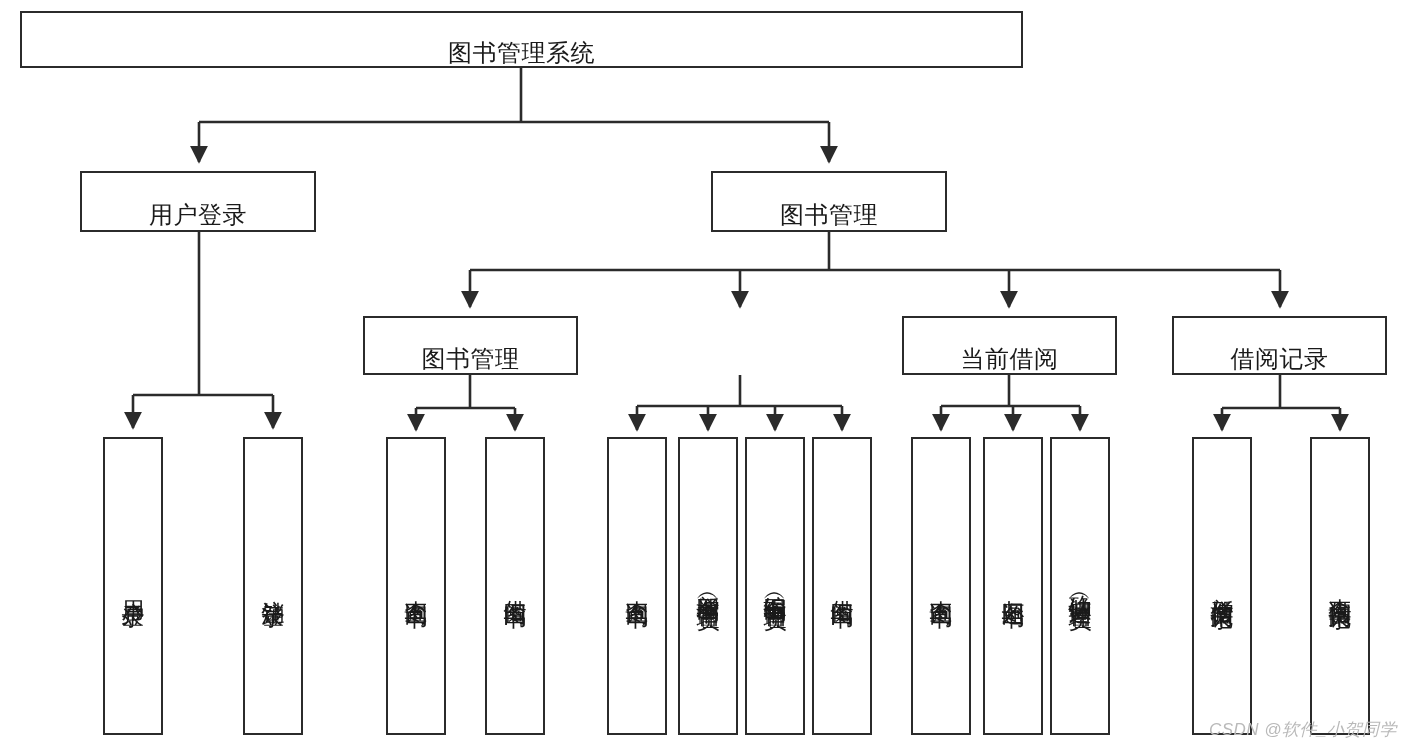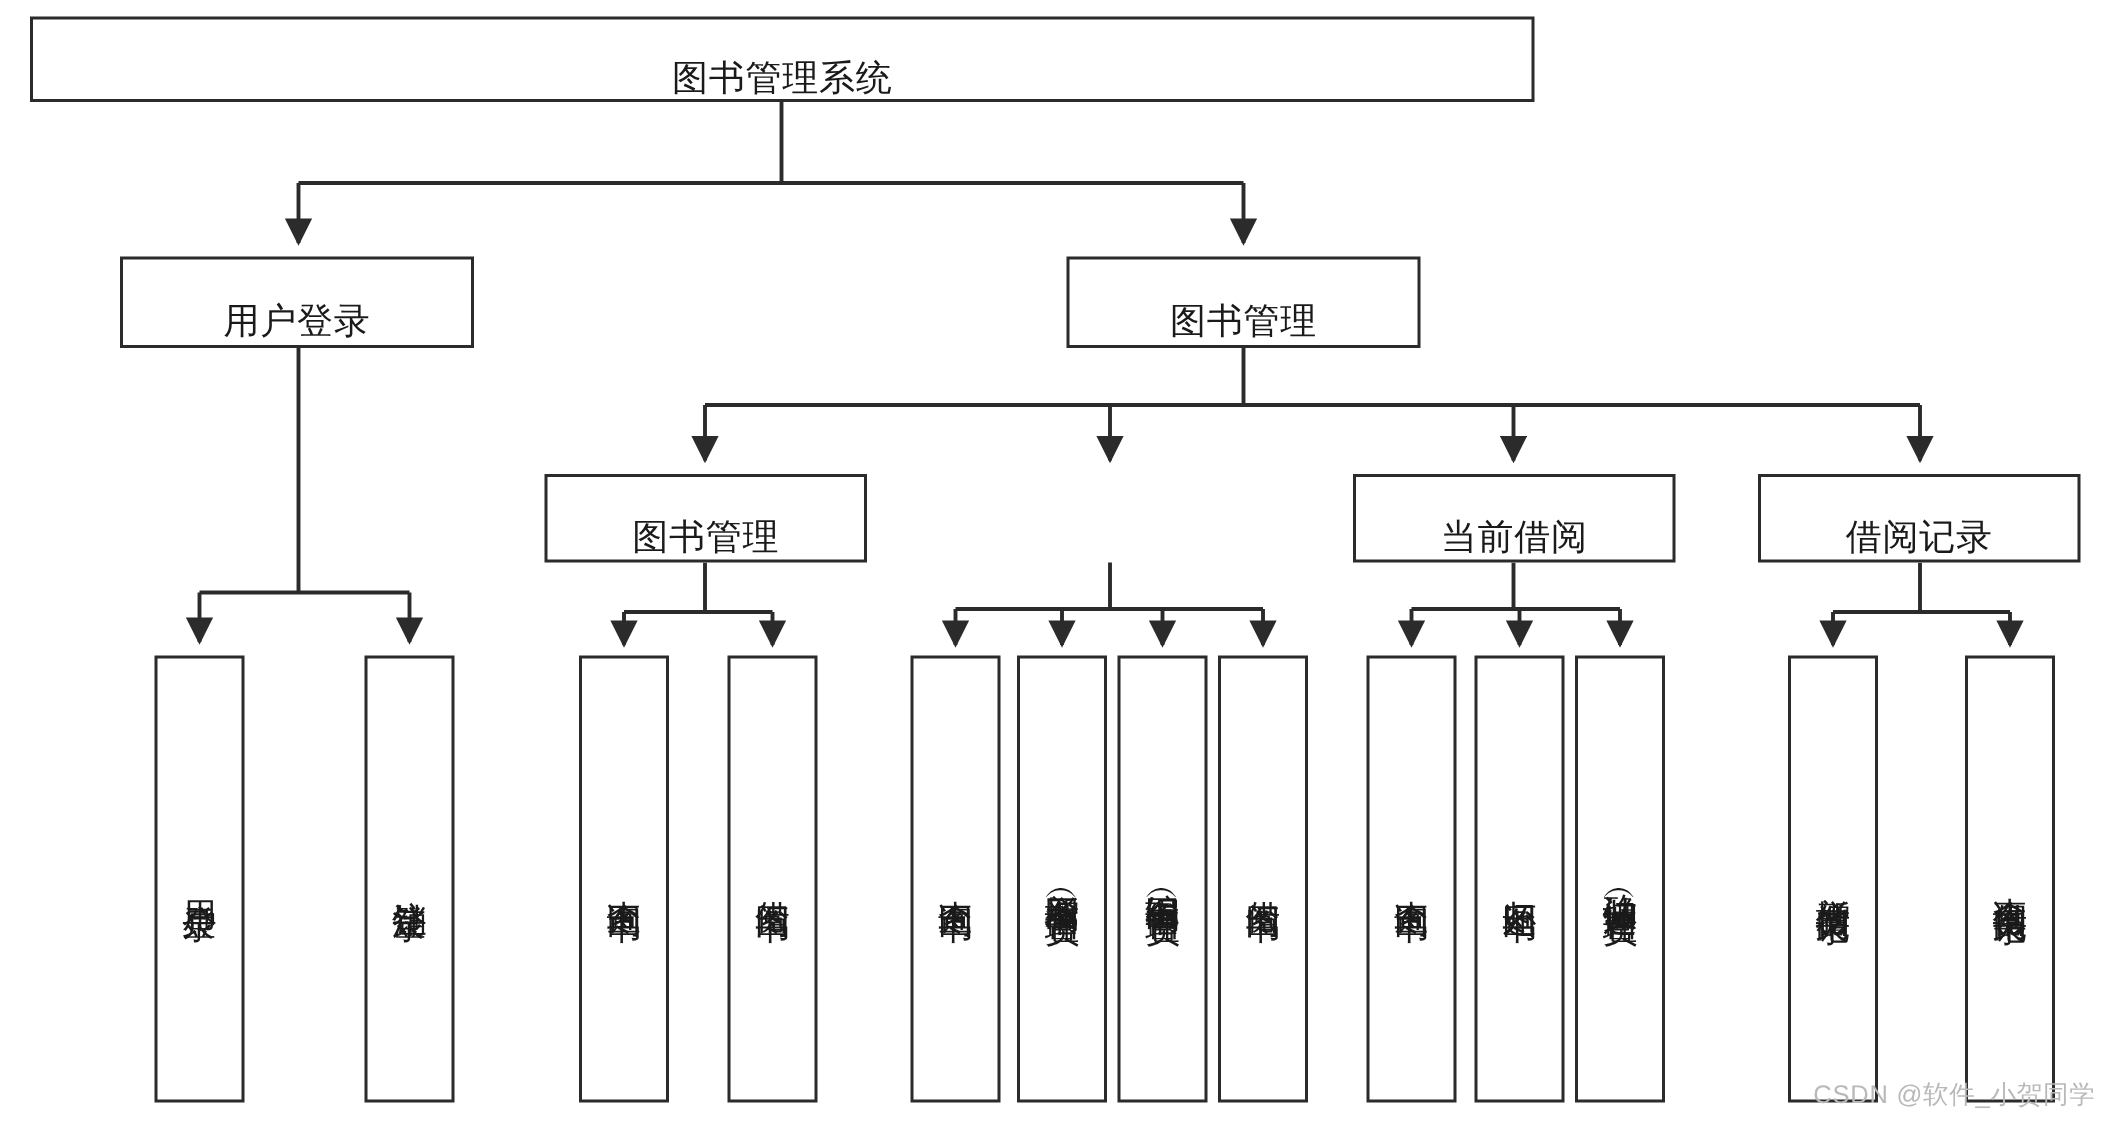--- a/index.html
+++ b/index.html
@@ -60,20 +60,21 @@
     white-space: normal;
   }
   .watermark {
     position: absolute;
     right: 8px;
     bottom: 6px;
     font-size: 17px;
     color: #b9b9b9;
     letter-spacing: 0.5px;
     white-space: nowrap;
+    font-style: italic;
   }
 </style>
 </head>
 <body>
 
 <div id="canvas">
 
   <svg class="edges" viewBox="0 0 1405 747" xmlns="http://www.w3.org/2000/svg">
     <defs>
       <marker id="arrow" viewBox="0 0 10 10" refX="9" refY="5" markerWidth="7" markerHeight="7" orient="auto-start-reverse">

